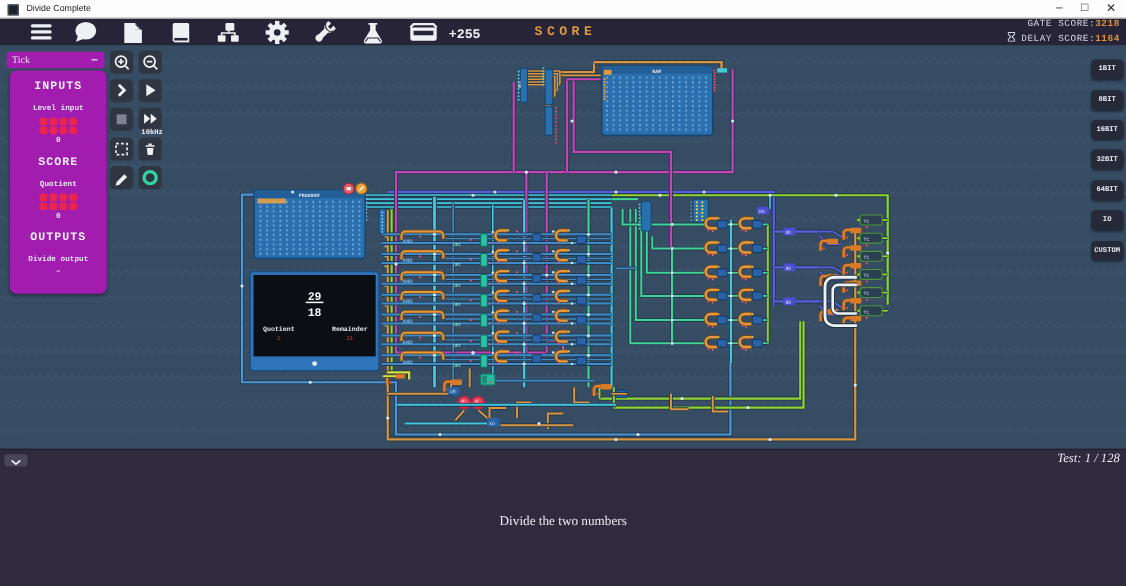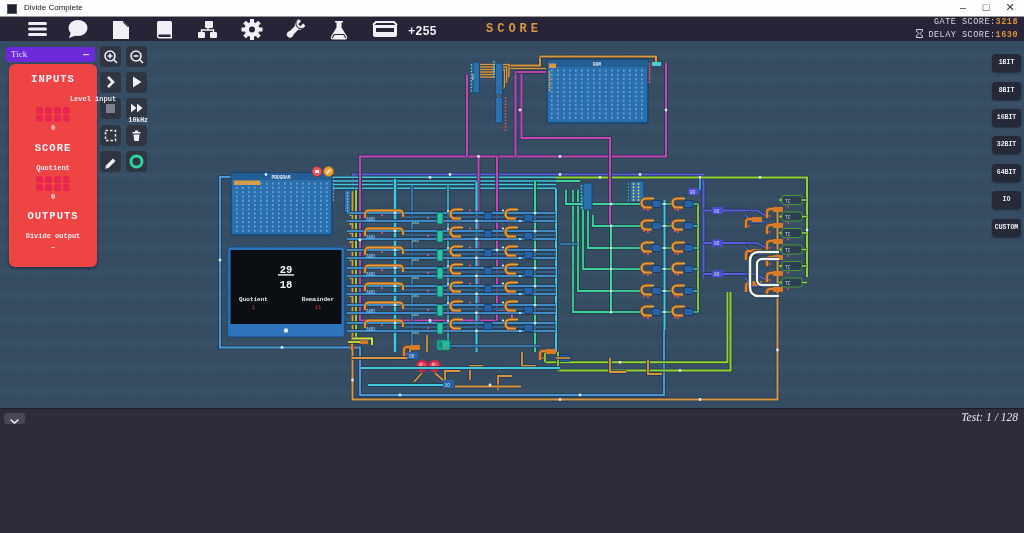--- a/index.html
+++ b/index.html
@@ -11,23 +11,23 @@
   #titletext{left:24px;top:3px;font-size:8px;color:#1a1a1a;}
   .winbtn{top:1px;color:#333;font-size:11px;width:30px;text-align:center;}
   
   #menubar{left:0;top:16px;width:1024px;height:25px;background:#282438;}
   #divide{left:486px;top:22px;color:#dc9a3e;font-family:"Liberation Mono",monospace;font-weight:bold;font-size:12px;letter-spacing:4px;}
   .score{right:6px;font-family:"Liberation Mono",monospace;font-weight:normal;font-size:8.5px;color:#d4d8e2;letter-spacing:0.5px;white-space:nowrap;}
   .score b{color:#dc943c;}
   
   #circ{left:0;top:0;}
   
-  #tickbar{left:6px;top:47px;width:89px;height:15px;background:#6d28d9;border-radius:2px;color:#e2e5ec;font-size:9px;font-family:"Liberation Serif",serif;line-height:15px;padding-left:5px;box-sizing:border-box;}
+  #tickbar{left:6px;top:47px;width:89px;height:15px;background:#a21caf;border-radius:2px;color:#e2e5ec;font-size:9px;font-family:"Liberation Serif",serif;line-height:15px;padding-left:5px;box-sizing:border-box;}
   #tickminus{left:83px;top:47px;color:#e2e5ec;font-size:11px;font-weight:bold;line-height:15px;}
-  #lpanel{left:9px;top:64px;width:88px;height:203px;background:#ef4444;border-radius:6px;box-shadow:0 2px 3px rgba(0,0,0,.35);}
+  #lpanel{left:9px;top:64px;width:88px;height:203px;background:#a21caf;border-radius:6px;box-shadow:0 2px 3px rgba(0,0,0,.35);}
   .ph{width:88px;text-align:center;color:#f2f4f8;font-family:"Liberation Mono",monospace;font-weight:bold;}
   .ph1{font-size:10.5px;letter-spacing:1px;}
   .ph2{font-size:7px;letter-spacing:0px;color:#e6e9f0;}
   .ledrow{display:flex;justify-content:center;gap:1px;}
   .led{width:7px;height:7px;background:#ea2550;border-radius:2px;margin:0.5px;}
   
   .tbtn{width:21px;height:21px;background:#303542;border-radius:4px;}
   
   .rbtn{left:992px;width:29px;height:18px;background:#262a38;border-radius:4px;color:#eceef4;font-family:"Liberation Mono",monospace;font-weight:bold;font-size:6.5px;text-align:center;line-height:18px;box-shadow:0 1px 2px rgba(0,0,0,.4);}
   
@@ -1294,27 +1294,27 @@
   <div class="abs rbtn" style="top:54px;">1BIT</div>
   <div class="abs rbtn" style="top:82px;">8BIT</div>
   <div class="abs rbtn" style="top:109px;">16BIT</div>
   <div class="abs rbtn" style="top:136px;">32BIT</div>
   <div class="abs rbtn" style="top:164px;">64BIT</div>
   <div class="abs rbtn" style="top:191px;">IO</div>
   <div class="abs rbtn" style="top:219px;">CUSTOM</div>
   <div class="abs score" style="top:17px;">GATE SCORE:<b>3218</b></div>
   <div class="abs score" style="top:29px;"><svg width="7" height="9" style="vertical-align:-1px">
         <path d="M0.5,0.5 h6 v1.5 l-2.3,2.5 l2.3,2.5 v1.5 h-6 v-1.5 l2.3,-2.5 l-2.3,-2.5 z" fill="none" stroke="#d4d8e2" stroke-width="1"></path>
-      </svg> DELAY SCORE:<b>1630</b></div>
+      </svg> DELAY SCORE:<b>1164</b></div>
 
   <div class="abs" id="tickbar">Tick</div>
   <div class="abs" id="tickminus">–</div>
   <div class="abs" id="lpanel">
     <div class="ph ph1" style="margin-top:9px;">INPUTS</div>
-    <div class="ph ph2" style="margin-top:10px;margin-left:40px;">Level input</div>
+    <div class="ph ph2" style="margin-top:10px;">Level input</div>
     <div style="margin-top:3px;">
       <div class="ledrow">
           <i class="led"></i>
           <i class="led"></i>
           <i class="led"></i>
           <i class="led"></i>
         </div>
       <div class="ledrow">
           <i class="led"></i>
           <i class="led"></i>
@@ -1343,13 +1343,14 @@
     <div class="ph ph1" style="margin-top:9px;">OUTPUTS</div>
     <div class="ph ph2" style="margin-top:10px;">Divide output</div>
     <div class="ph ph2" style="margin-top:3px;">–</div>
   </div>
 
   <div class="abs" id="bottom"></div>
   <div class="abs" id="chev"><svg width="21" height="11">
         <path d="M7,4 L10.5,7 L14,4" stroke="#f0f0f4" stroke-width="1.6" fill="none" stroke-linecap="round"></path>
       </svg></div>
   <div class="abs" id="testtxt">Test: 1 / 128</div>
+  <div class="abs" id="probtxt">Divide the two numbers</div>
 </div>
 
 </body></html>

